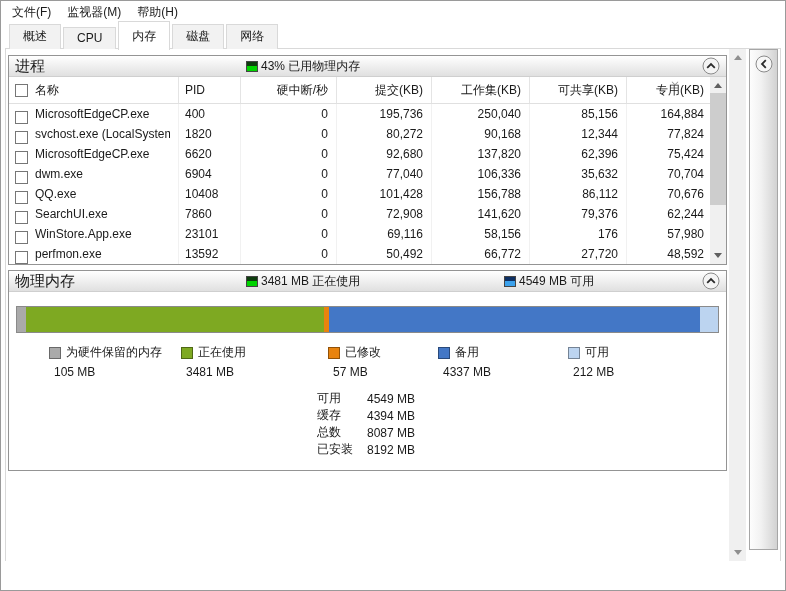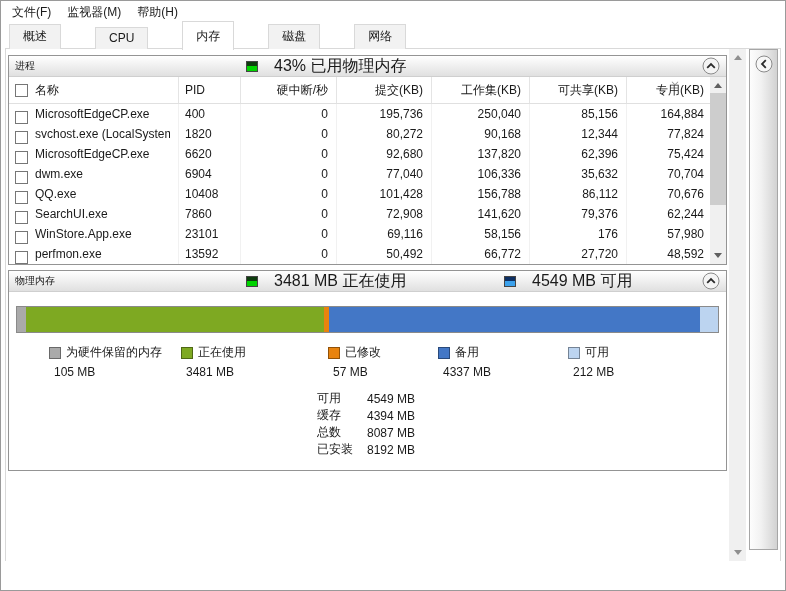--- a/index.html
+++ b/index.html
@@ -15,37 +15,37 @@
   .title-text { font-size:12px; }
   .win-controls { margin-left:auto; display:flex; height:30px; }
   .win-btn { width:45px; height:30px; display:flex; align-items:center; justify-content:center;
              font-size:13px; color:#1a1a1a; cursor:default; }
 
   
   .menubar { height:23px; display:flex; align-items:center; padding-left:3px; }
   .menu-item { font-size:12px; padding:3px 8px; }
 
   
-  .tabstrip { height:25px; display:flex; align-items:flex-end; padding-left:8px; position:relative;gap:32px; }
+  .tabstrip { height:25px; display:flex; align-items:flex-end; padding-left:8px; position:relative; }
   .tabstrip::after { content:""; position:absolute; left:4px; right:4px; bottom:0; height:1px; background:#d9d9d9; }
   .tab { font-size:12px; padding:3px 13px 4px 13px; background:#f2f2f2;
          border:1px solid #d9d9d9; border-bottom:none; margin-right:2px; position:relative; z-index:1; }
   .tab.active { background:#fff; padding-top:6px; z-index:3; margin-bottom:-1px; padding-bottom:5px; }
 
   
   .content { margin:0 4px; height:512px; border-left:1px solid #d9d9d9; border-right:1px solid #d9d9d9;
              display:flex; align-items:stretch; background:#fff; }
   .main { width:722px; padding:6px 1px 0 2px; }
 
   
   .panel { border:1px solid #949494; margin-bottom:5px; background:#fff; }
   .panel-header { height:21px; background:linear-gradient(180deg,#ffffff,#e0e0e0);
                   border-bottom:1px solid #cfcfcf; display:flex; align-items:center; }
-  .panel-title { font-size:10px; padding-left:6px; width:196px; flex:none; }
-  .status { display:flex; align-items:center; gap:16px; font-size:16px; flex:none;padding-left:41px; }
+  .panel-title { font-size:15px; padding-left:6px; width:196px; flex:none; }
+  .status { display:flex; align-items:center; gap:3px; font-size:12px; flex:none;padding-left:41px; }
   .status.w1 { width:258px; }
   .mini { width:12px; height:11px; border:1px solid #444; flex:none; }
   .collapse-btn { margin-left:auto; margin-right:6px; width:18px; height:18px; flex:none; cursor:default; }
 
   
   .panel-body { position:relative; }
   .tbl { margin-right:16px; --cols:170px 62px 96px 95px 98px 97px 86px; }
   .thead, .trow { display:grid; grid-template-columns:var(--cols); }
   .thead { height:27px; border-bottom:1px solid #e0e0e0; }
   .th { font-size:12px; display:flex; align-items:center; padding:0 8px 0 6px;

